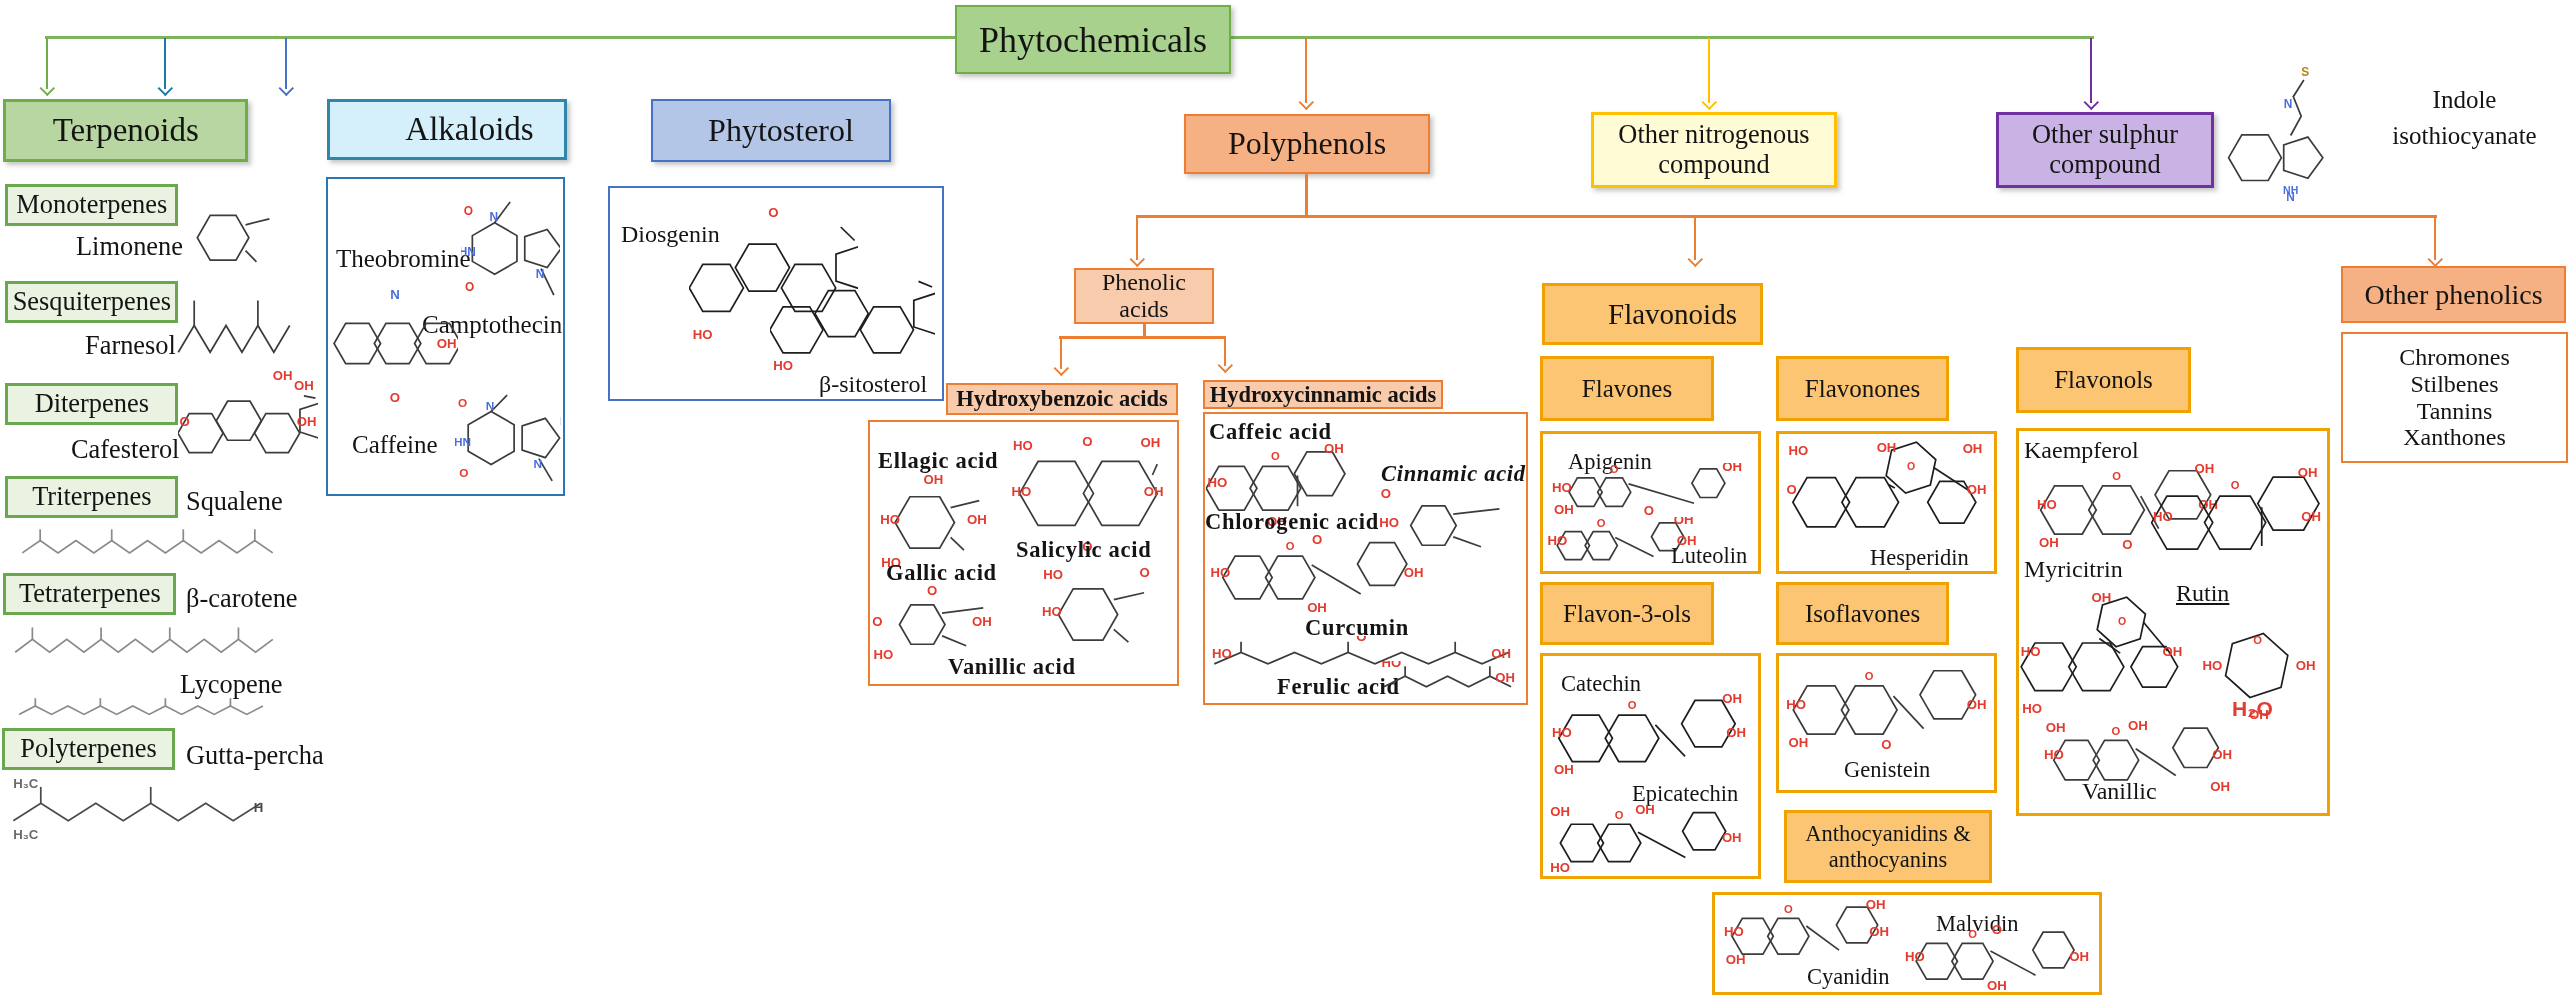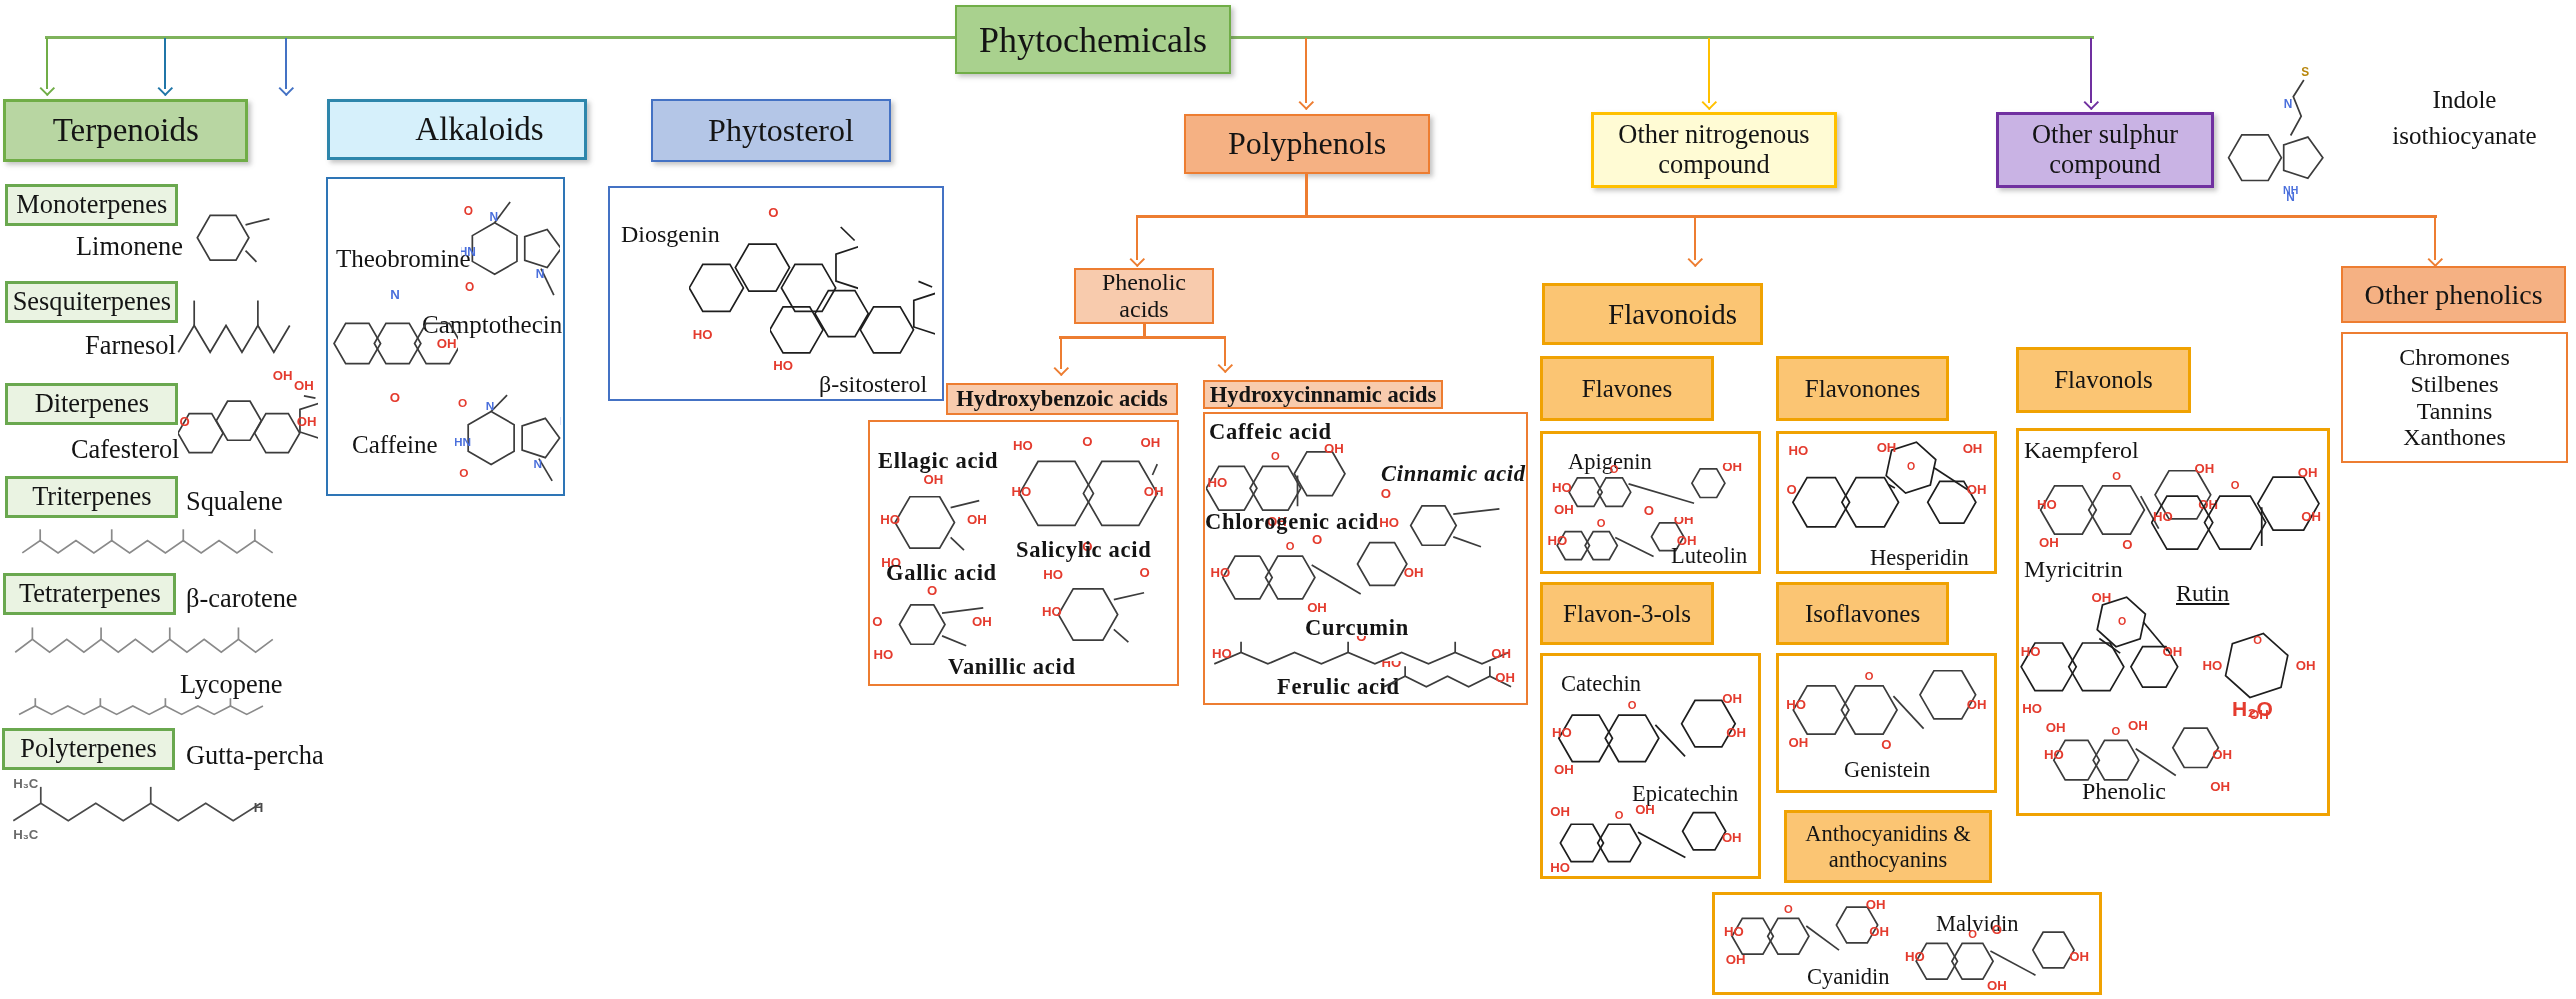--- a/index.html
+++ b/index.html
@@ -52,21 +52,21 @@
   <div class="arrow" style="--c:#ffc000;left:1703px;top:38px;height:70px;"></div>
   <div class="arrow" style="--c:#7030a0;left:2085px;top:38px;height:70px;"></div>
 
   <div class="bx green-root shadow" style="left:955px;top:5.3px;width:276px;height:69px;">
     <span>Phytochemicals</span>
   </div>
 
   <div class="bx green-head shadow" style="left:3.3px;top:99px;width:245px;height:63px;">
     <span>Terpenoids</span>
   </div>
-  <div class="bx cyan-head shadow" style="left:327px;top:99px;width:260px;height:61px;padding-left:45px;">
+  <div class="bx cyan-head shadow" style="left:327px;top:99px;width:240px;height:61px;padding-left:45px;">
     <span>Alkaloids</span>
   </div>
   <div class="bx blue-head shadow" style="left:651px;top:99px;width:240px;height:63px;">
     <span>Phytosterol</span>
   </div>
   <div class="bx or-head shadow" style="left:1184px;top:114px;width:246px;height:60px;">
     <span>Polyphenols</span>
   </div>
   <div class="bx yel-head shadow" style="left:1591px;top:112px;width:246px;height:76px;">
     <span>Other nitrogenous</span>
@@ -667,21 +667,21 @@
         <polygon fill="none" stroke="#3c3c3c" stroke-width="2.6" points="249.2,12.0 266.4,41.8 249.2,71.6 214.8,71.6 197.6,41.8 214.8,12.0 249.2,12.0"></polygon>
         <text x="111.66874999999999" y="22.125000000000007" fill="#e43b2e" font-size="17" font-family="Liberation Sans,sans-serif" font-weight="bold" text-anchor="middle">O</text>
         <text x="5.8" y="17.6" fill="#e43b2e" font-size="20" font-family="Liberation Sans,sans-serif" font-weight="bold" text-anchor="start">OH</text>
         <text x="145.0" y="14.3" fill="#e43b2e" font-size="20" font-family="Liberation Sans,sans-serif" font-weight="bold" text-anchor="middle">OH</text>
         <text x="2.9" y="59.4" fill="#e43b2e" font-size="20" font-family="Liberation Sans,sans-serif" font-weight="bold" text-anchor="start">HO</text>
         <text x="287.1" y="59.4" fill="#e43b2e" font-size="20" font-family="Liberation Sans,sans-serif" font-weight="bold" text-anchor="end">OH</text>
         <text x="284.2" y="106.7" fill="#e43b2e" font-size="20" font-family="Liberation Sans,sans-serif" font-weight="bold" text-anchor="end">OH</text>
       </svg>
     </div>
   <div class="lbl" style="left:2082px;top:778px;font-size:24px;">
-    <span>Phenolic</span>
+    <span>Vanillic</span>
   </div>
 
   <div class="bx or-head" style="left:2341px;top:266px;width:225px;height:57px;font-size:28px;">
     <span>Other phenolics</span>
   </div>
   <div class="bx or-body" style="left:2341px;top:332px;width:227px;height:131px;font-size:24px;">
     <span>Chromones</span>
     <span>Stilbenes</span>
     <span>Tannins</span>
     <span>Xanthones</span>

